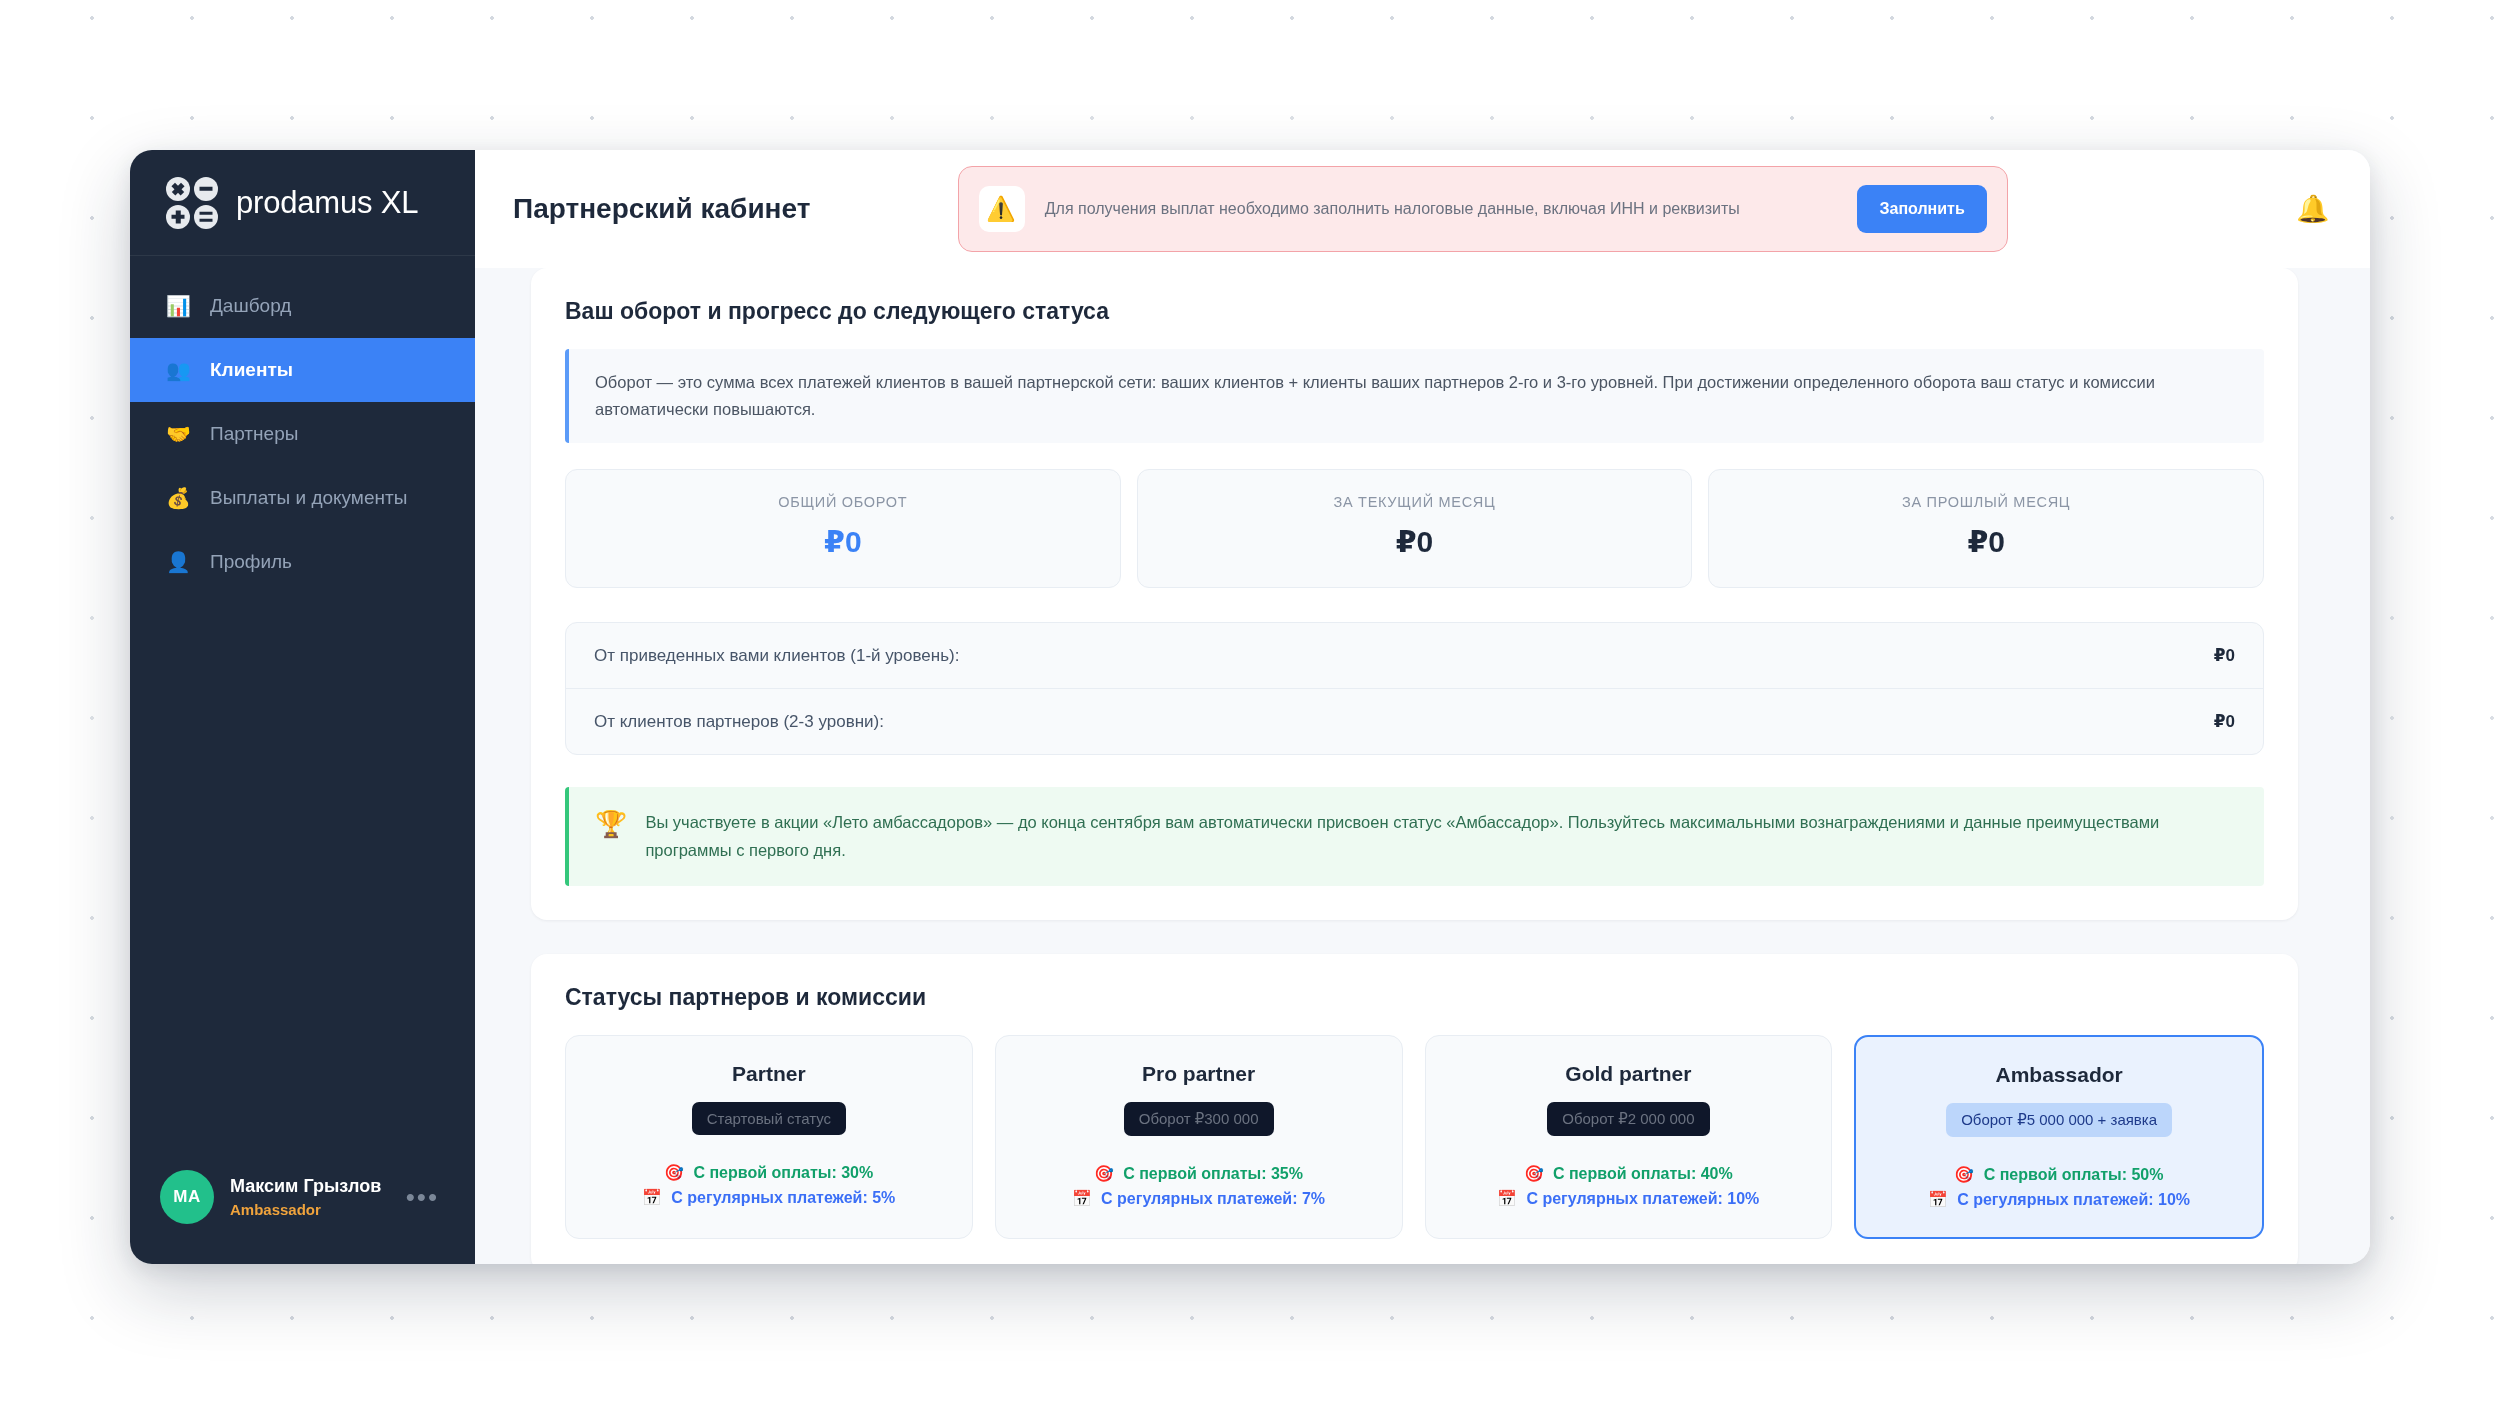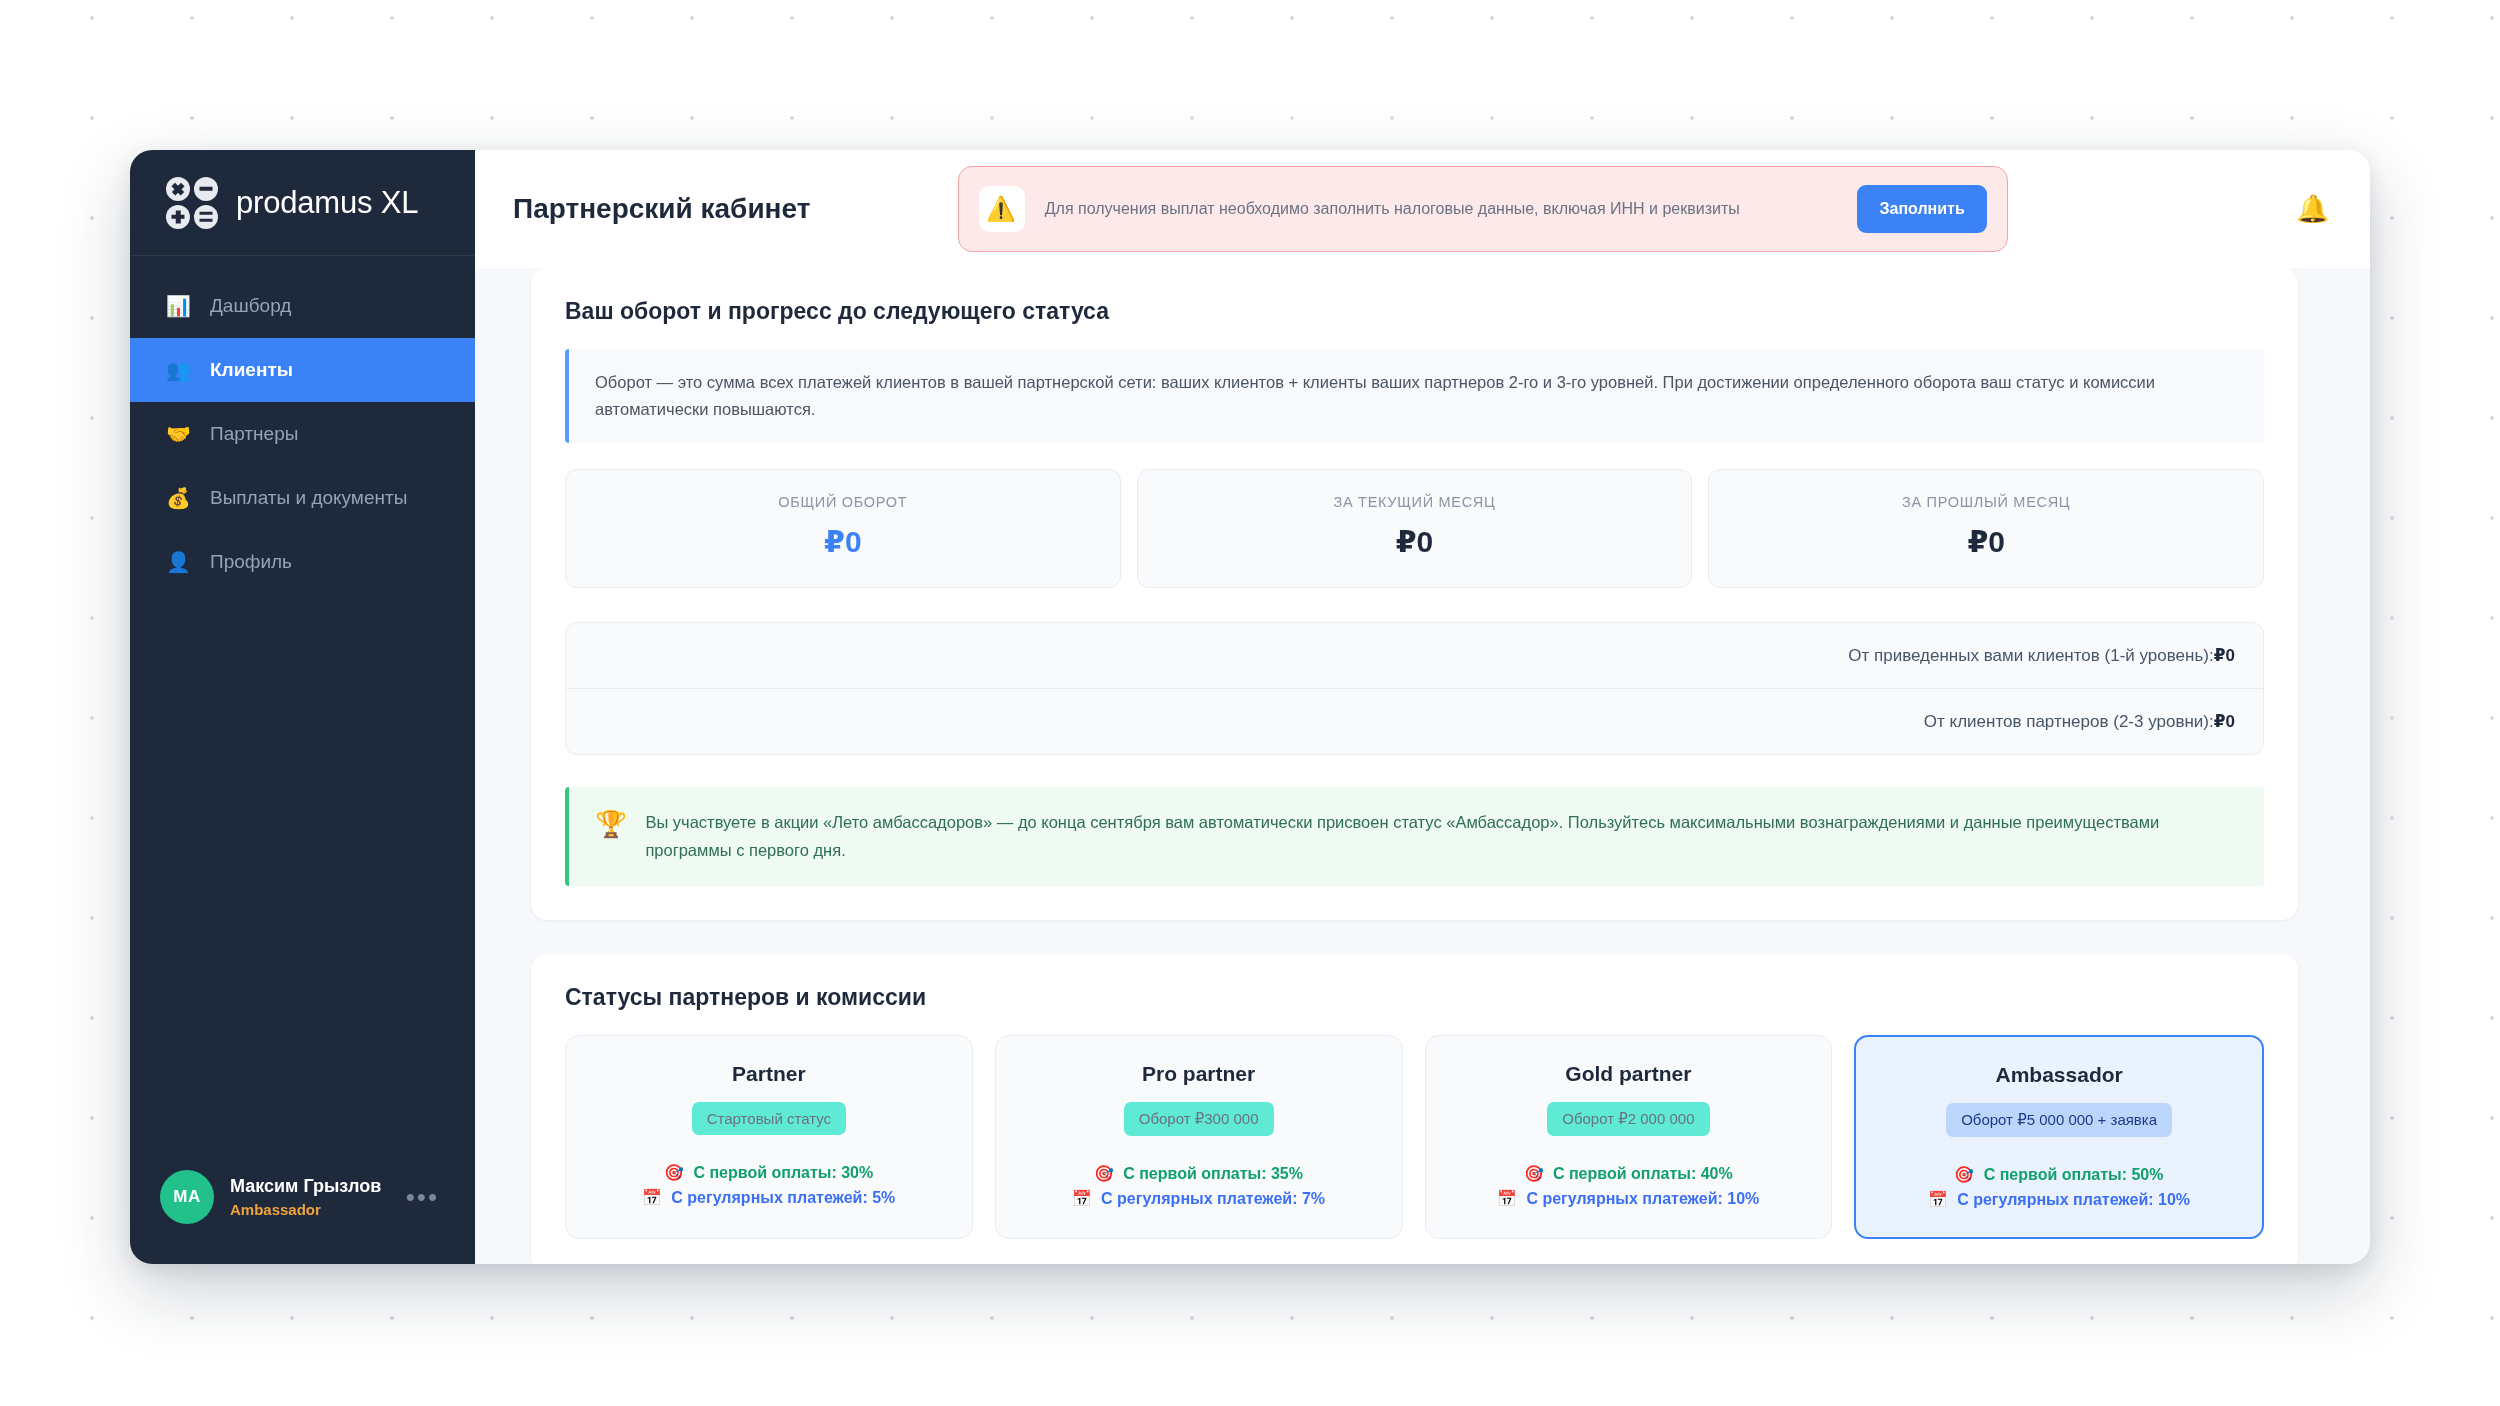--- a/index.html
+++ b/index.html
@@ -299,24 +299,25 @@
   .level-list {
     margin-top: 34px;
     background: #f8fafc;
     border: 1px solid #e8edf3;
     border-radius: 12px;
     overflow: hidden;
   }
   .level-row {
     display: flex;
     align-items: center;
-    justify-content: flex-end;
+    justify-content: space-between;
     padding: 22px 28px;
     font-size: 17px;
     color: #475569;
+    gap: 28px;
   }
   .level-row + .level-row { border-top: 1px solid #e8edf3; }
   .level-value { font-size: 17px; font-weight: bold; color: #1e293b; }
 
   .promo {
     margin-top: 32px;
     background: #eefaf2;
     border-left: 4px solid #34c77b;
     border-radius: 4px;
     display: flex;
@@ -348,21 +349,21 @@
     border: 2px solid #3b82f6;
   }
   .tier-name {
     font-size: 21px;
     font-weight: bold;
     color: #1e293b;
     margin-bottom: 16px;
   }
   .tier-badge {
     display: inline-block;
-    background: #5eead4;
+    background: #0f172a;
     color: #6b7280;
     border-radius: 7px;
     font-size: 15px;
     padding: 8px 15px;
     margin-bottom: 22px;
   }
   .tier.current .tier-badge {
     background: #bcd6fb;
     color: #1e3a8a;
   }

